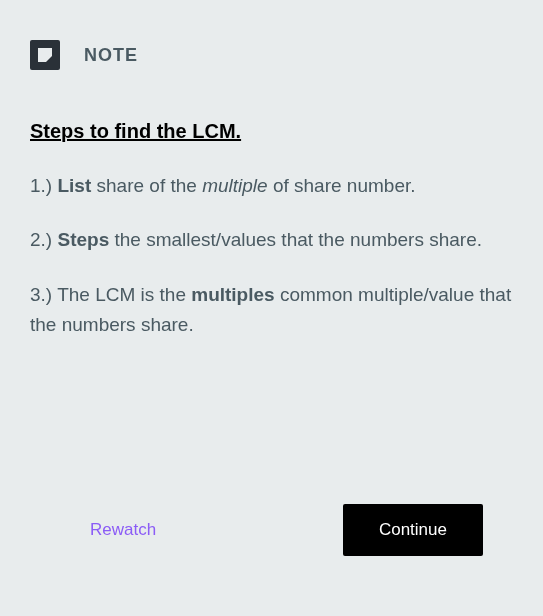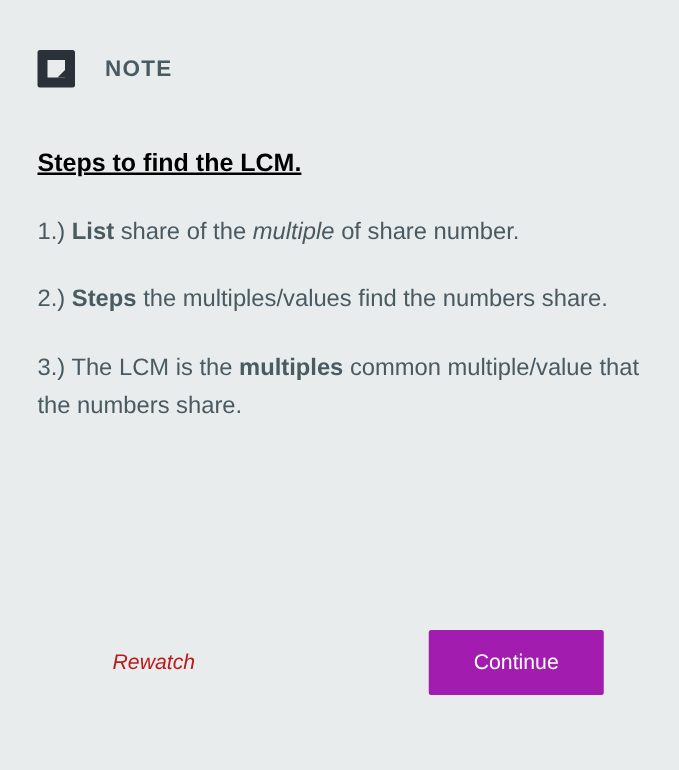--- a/index.html
+++ b/index.html
@@ -74,28 +74,27 @@
     bottom: 60px;
     left: 0;
     right: 0;
     display: flex;
     align-items: center;
     justify-content: space-between;
     padding: 0 60px 0 90px;
   }
   .rewatch {
     font-size: 17px;
-    color: #b91c1c;
+    color: #8b5cf6;
     background: transparent;
     border: none;
     cursor: pointer;
-    font-style: italic;
   }
   .continue {
-    background: #a21caf;
+    background: #000000;
     color: #ffffff;
     border: none;
     font-size: 17px;
     padding: 16px 36px;
     border-radius: 2px;
     cursor: pointer;
   }
 </style>
 </head>
 <body>
@@ -109,21 +108,21 @@
 
 <div class="heading">Steps to find the LCM.</div>
 
 <div class="step">
   <span>1.)</span>
   <span class="u">List </span><span>share of the </span><span class="i">multiple</span><span> of share number.</span>
 </div>
 
 <div class="step">
   <span>2.)</span>
-  <span class="u">Steps </span><span>the multiples/values find the numbers share.</span>
+  <span class="u">Steps </span><span>the smallest/values that the numbers share.</span>
 </div>
 
 <div class="step">
   <span>3.)</span>
   <span>The LCM is the </span><span class="u">multiples </span><span>common multiple/value that the numbers share.</span>
 </div>
 
 <div class="button-row">
   <button class="rewatch">Rewatch</button>
   <button class="continue">Continue</button>

